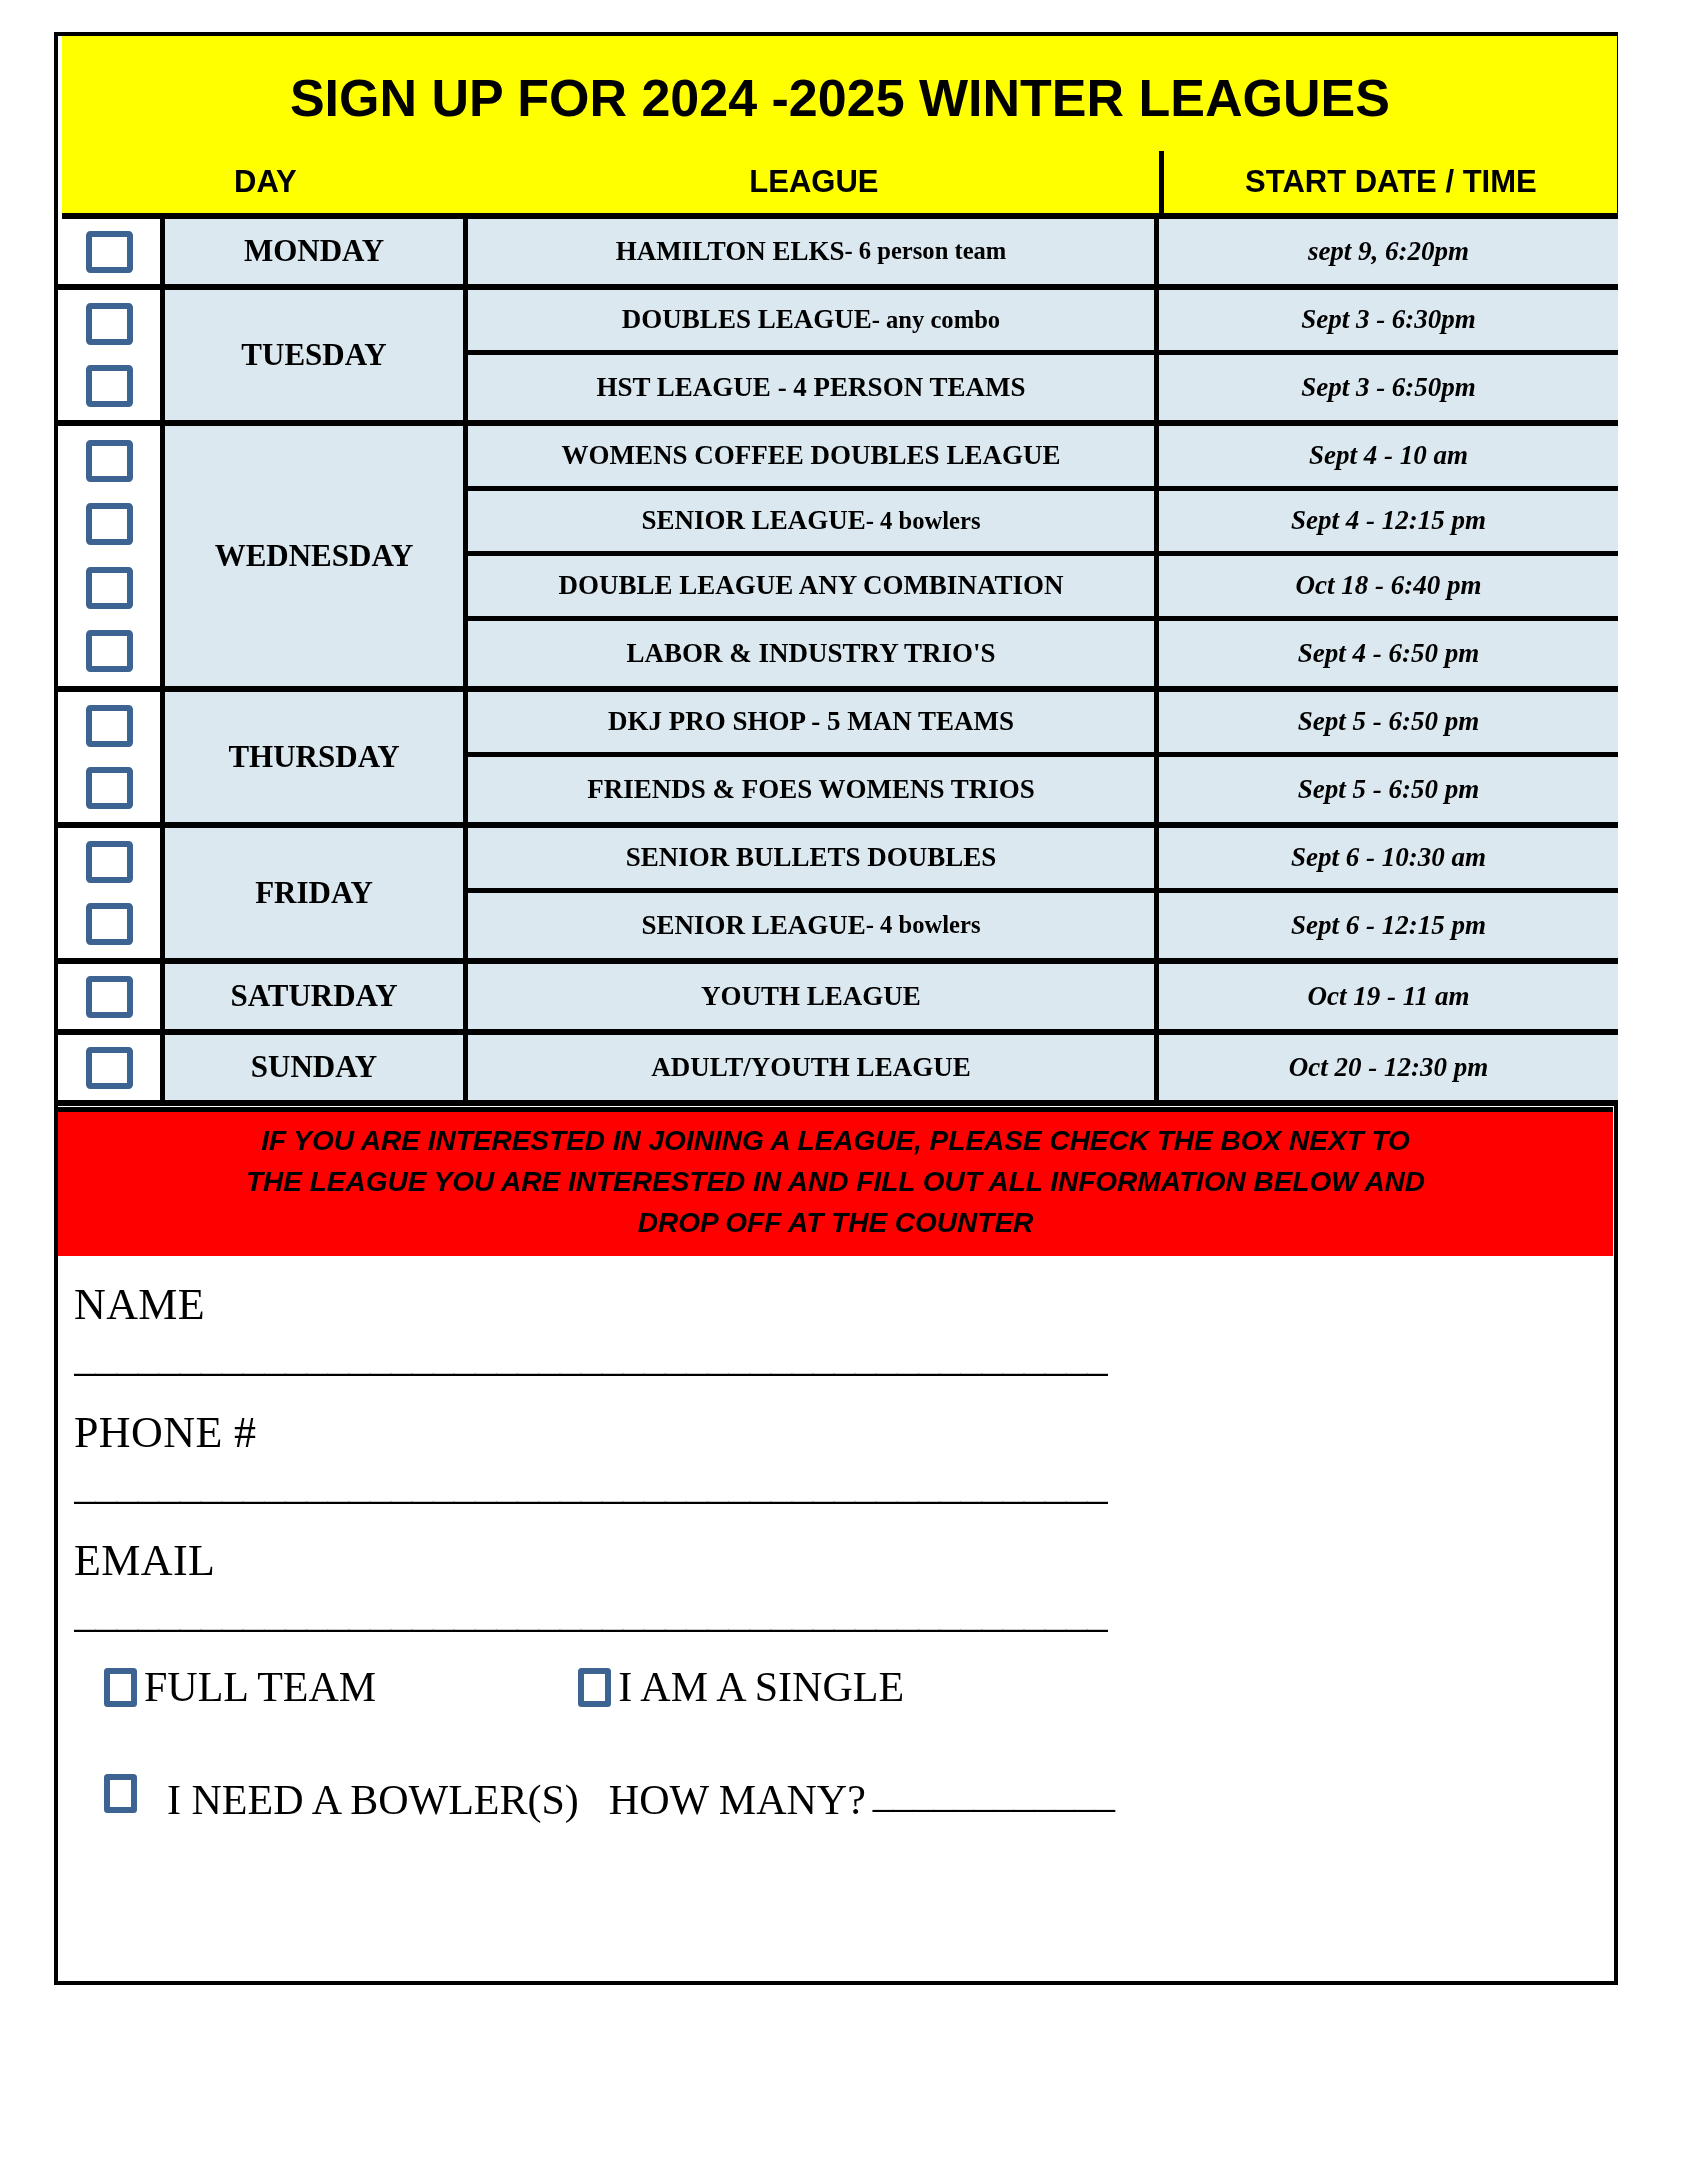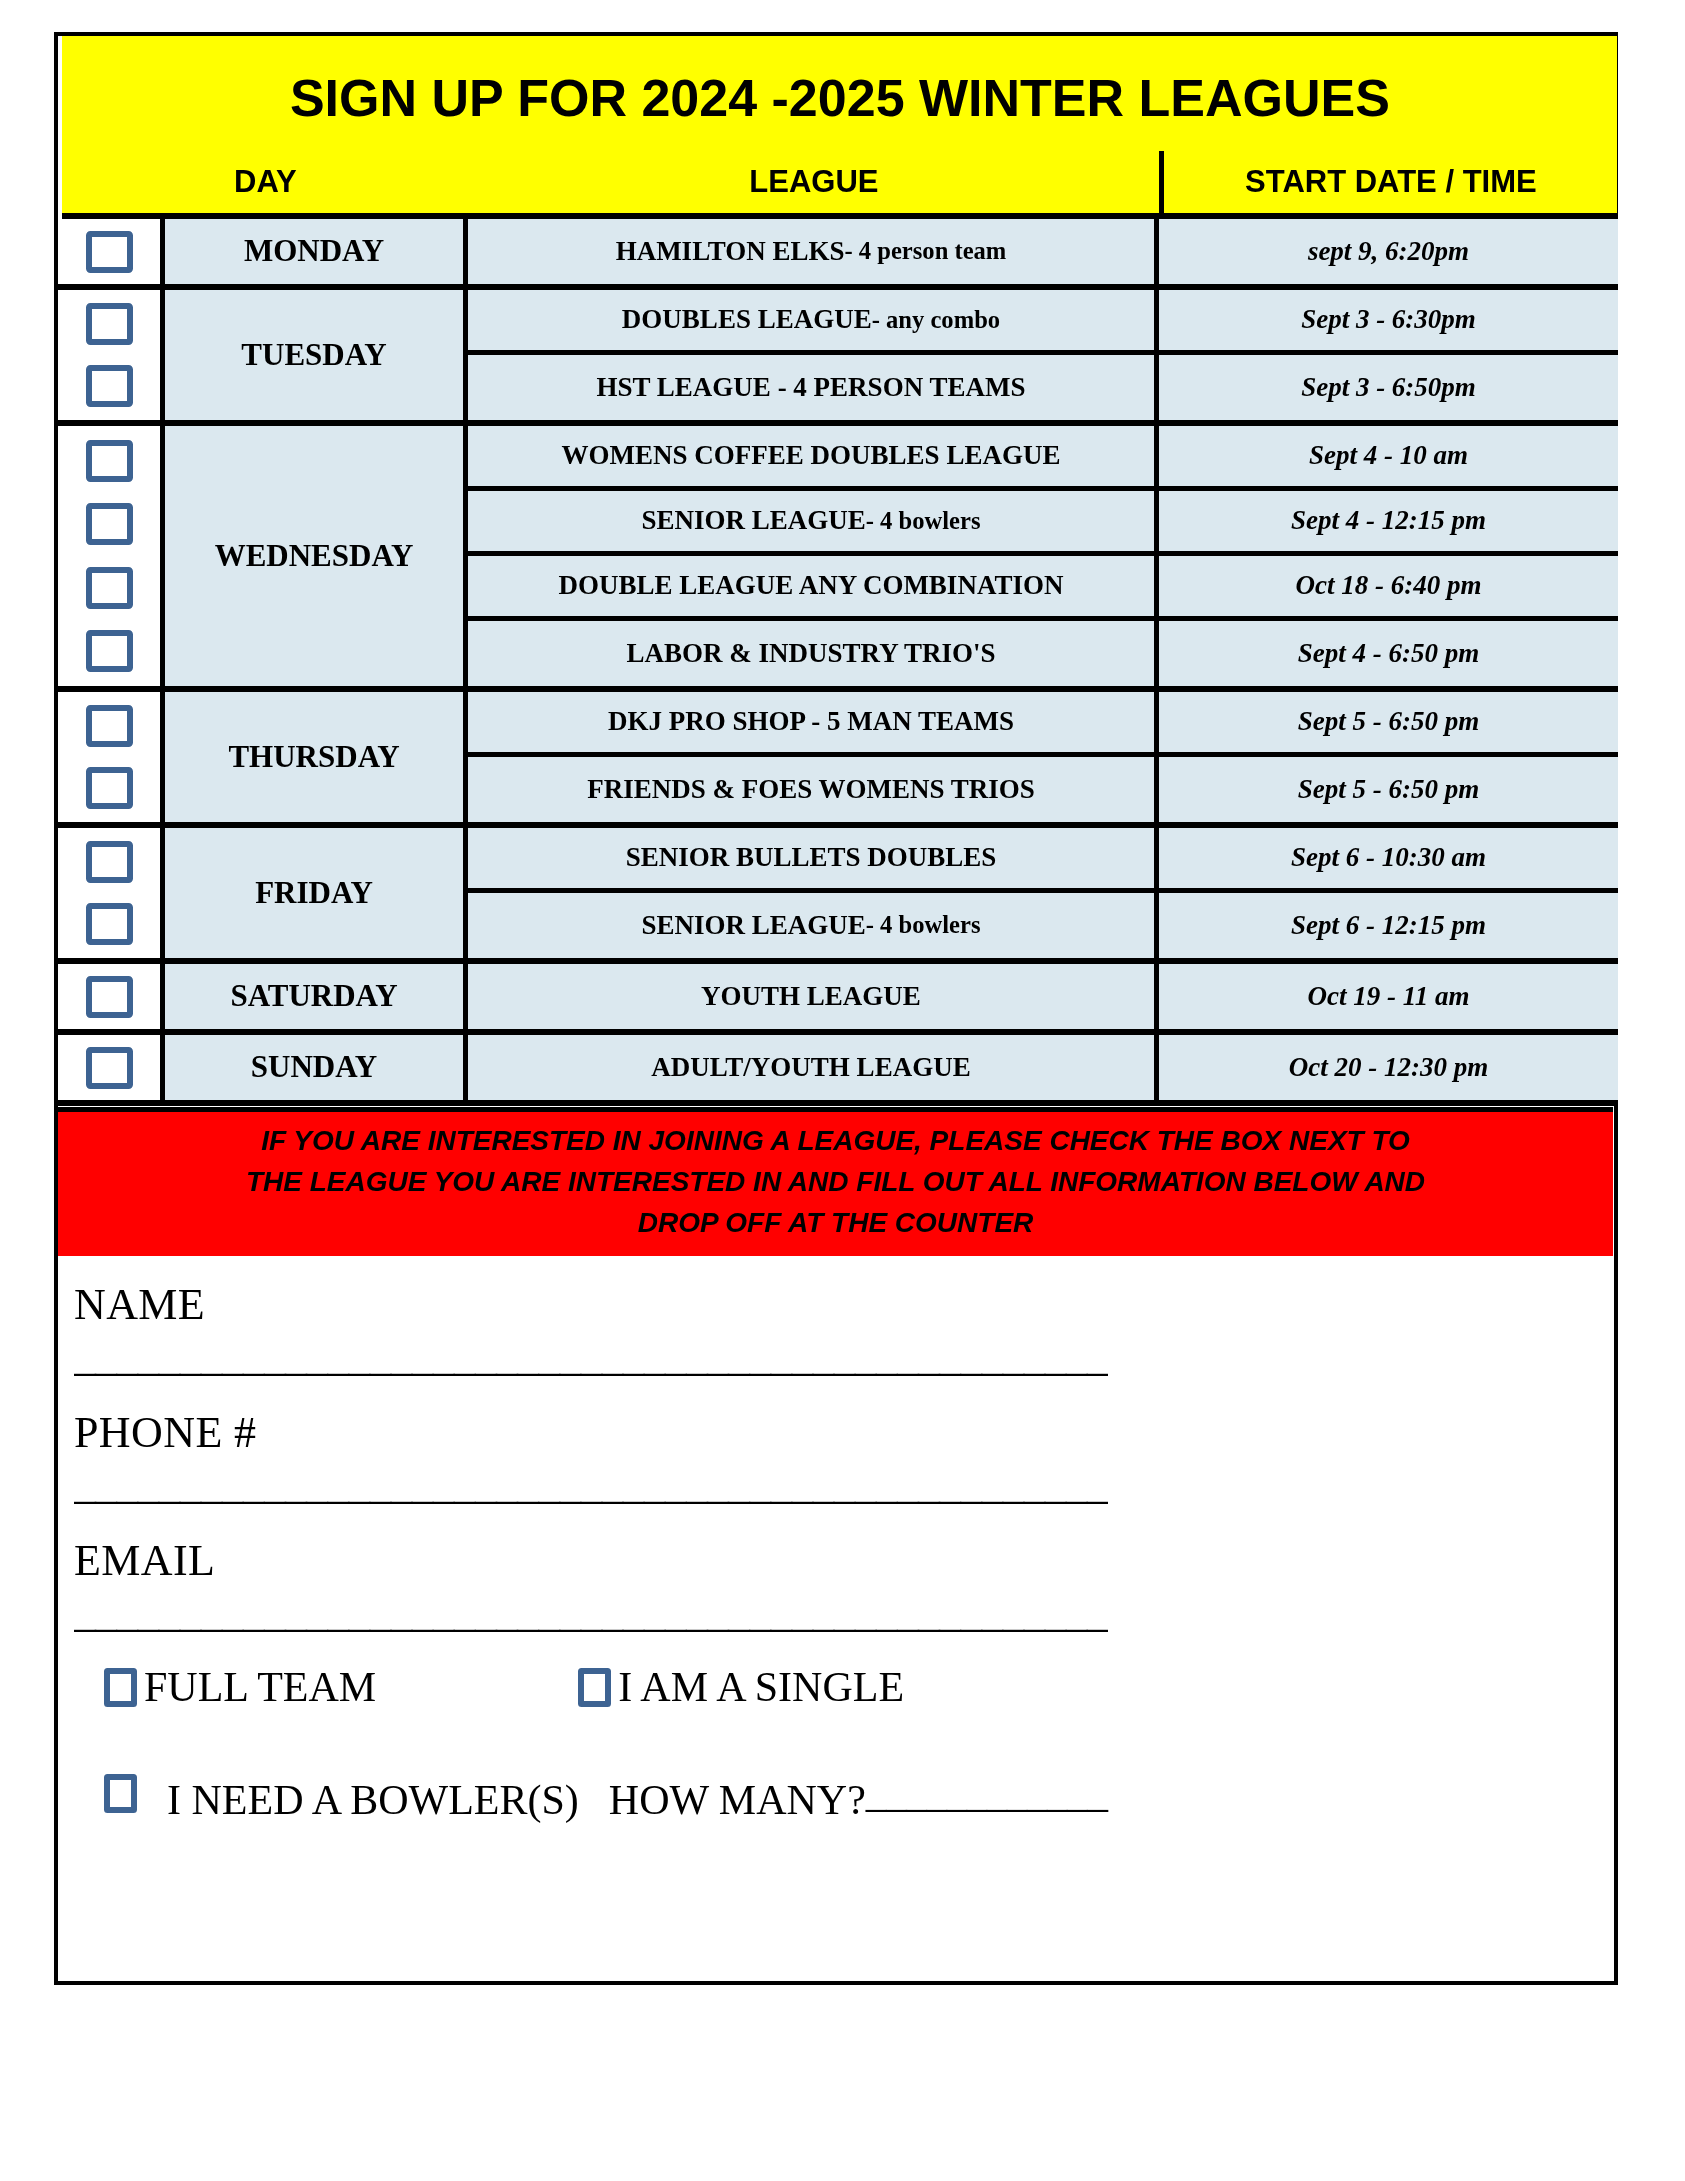--- a/index.html
+++ b/index.html
@@ -230,21 +230,21 @@
     height: 39px;
     border: 6.1px solid #3d6392;
     border-radius: 3.5px;
     background: #ffffff;
     flex: 0 0 auto;
   }
   .opt-label { margin-left: 7px; }
   .spacer-full   { width: 202px; }
   .indent-1      { margin-left: 30px; }
   .howmany-gap   { margin-left: 30px; margin-top: 14px; }
-  .howmany-rule  { letter-spacing: -0.9px; }
+  .howmany-rule  { margin-left: 7px; letter-spacing: -0.9px; }
 </style>
 </head>
 <body>
 
 <div id="sheet">
   <div class="form-frame">
 
     <div class="title-banner">
       <div class="title-text">SIGN UP FOR 2024 -2025 WINTER LEAGUES</div>
     </div>
@@ -258,21 +258,21 @@
     <div class="league-table" id="league-table">
         <div class="day-group">
           <div class="chk-col">
             <div class="chkbox"></div>
           </div>
           <div class="day-col">MONDAY</div>
           <div class="rows-col">
             <div class="league-row">
               <div class="league-cell">
                 <span>HAMILTON ELKS</span>
-                <span class="sub">  - 4 person team</span>
+                <span class="sub">  - 6 person team</span>
               </div>
               <div class="start-cell">sept 9, 6:20pm</div>
             </div>
           </div>
         </div>
         <div class="day-group">
           <div class="chk-col">
             <div class="chkbox"></div>
             <div class="chkbox"></div>
           </div>

